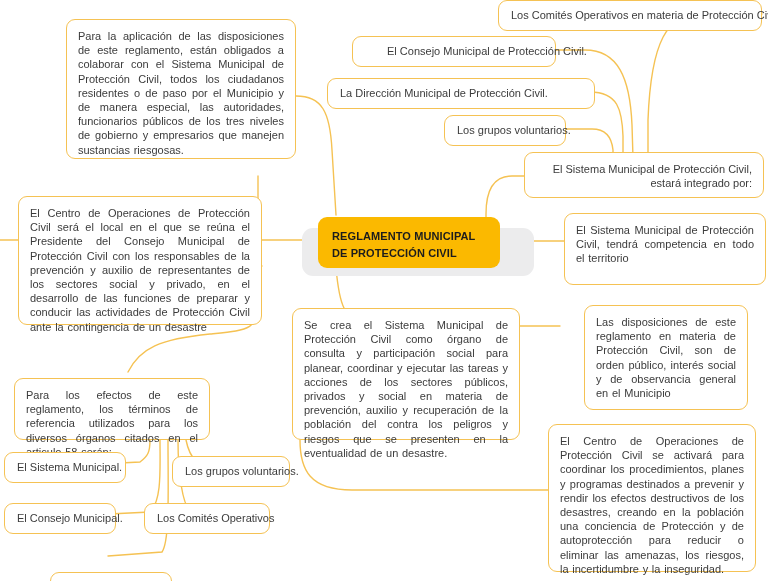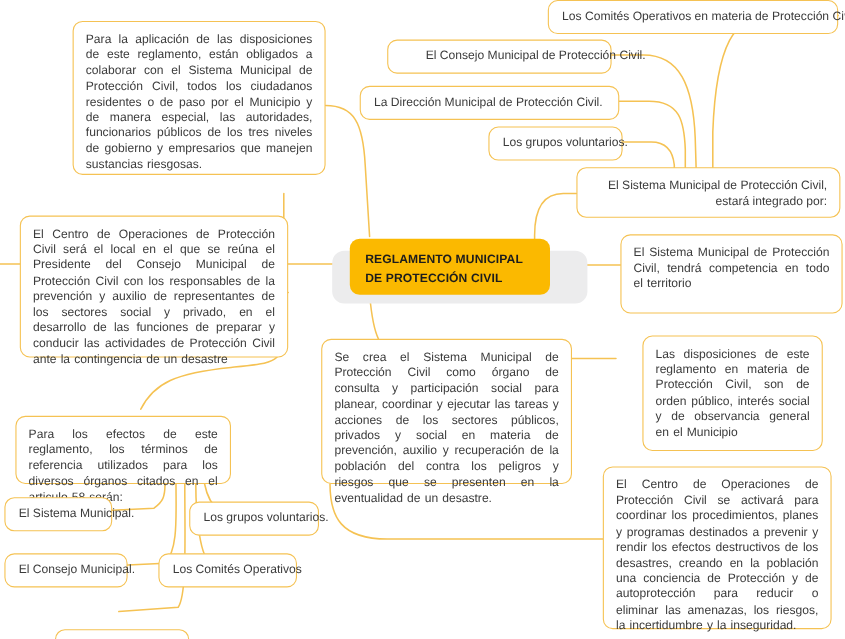--- a/index.html
+++ b/index.html
@@ -113,39 +113,39 @@
 
   <div class="center-shadow" style="left:302px; top:228px; width:232px; height:48px;"></div>
   <div class="center-node" style="left:318px; top:217px; width:182px; height:51px;">REGLAMENTO MUNICIPAL DE PROTECCIÓN CIVIL</div>
 
   <div class="node wide-just" style="left:66px; top:19px; width:230px; height:140px;">Para la aplicación de las disposiciones de este reglamento, están obligados a colaborar con el Sistema Municipal de Protección Civil, todos los ciudadanos residentes o de paso por el Municipio y de manera especial, las autoridades, funcionarios públicos de los tres niveles de gobierno y empresarios que manejen sustancias riesgosas.</div>
 
   <div class="node plain" style="left:498px; top:0px; width:264px;">Los Comités Operativos en materia de Protección Civil.</div>
 
   <div class="node plain" style="left:352px; top:36px; width:204px;padding-left:34px;">El Consejo Municipal de Protección Civil.</div>
 
-  <div class="node plain" style="left:327px; top:78px; width:236px;">La Dirección Municipal de Protección Civil.</div>
+  <div class="node plain" style="left:327px; top:78px; width:268px;">La Dirección Municipal de Protección Civil.</div>
 
   <div class="node plain" style="left:444px; top:115px; width:122px;">Los grupos voluntarios.</div>
 
   <div class="node" style="left:524px; top:152px; width:240px; height:46px; text-align:right;">El Sistema Municipal de Protección Civil, estará integrado por:</div>
 
   <div class="node wide-just" style="left:564px; top:213px; width:202px; height:72px;">El Sistema Municipal de Protección Civil, tendrá competencia en todo el territorio</div>
 
   <div class="node wide-just" style="left:18px; top:196px; width:244px; height:129px;">El Centro de Operaciones de Protección Civil será el local en el que se reúna el Presidente del Consejo Municipal de Protección Civil con los responsables de la prevención y auxilio de representantes de los sectores social y privado, en el desarrollo de las funciones de preparar y conducir las actividades de Protección Civil ante la contingencia de un desastre</div>
 
   <div class="node wide-just" style="left:292px; top:308px; width:228px; height:132px;">Se crea el Sistema Municipal de Protección Civil como órgano de consulta y participación social para planear, coordinar y ejecutar las tareas y acciones de los sectores públicos, privados y social en materia de prevención, auxilio y recuperación de la población del contra los peligros y riesgos que se presenten en la eventualidad de un desastre.</div>
 
   <div class="node wide-just" style="left:584px; top:305px; width:164px; height:105px;">Las disposiciones de este reglamento en materia de Protección Civil, son de orden público, interés social y de observancia general en el Municipio</div>
 
   <div class="node wide-just" style="left:548px; top:424px; width:208px; height:148px;">El Centro de Operaciones de Protección Civil se activará para coordinar los procedimientos, planes y programas destinados a prevenir y rendir los efectos destructivos de los desastres, creando en la población una conciencia de Protección y de autoprotección para reducir o eliminar las amenazas, los riesgos, la incertidumbre y la inseguridad.</div>
 
   <div class="node wide-just" style="left:14px; top:378px; width:196px; height:62px;">Para los efectos de este reglamento, los términos de referencia utilizados para los diversos órganos citados en el articulo 58 serán:</div>
 
-  <div class="node plain" style="left:4px; top:452px; width:98px;">El Sistema Municipal.</div>
+  <div class="node plain" style="left:4px; top:452px; width:122px;">El Sistema Municipal.</div>
 
   <div class="node plain" style="left:172px; top:456px; width:118px;">Los grupos voluntarios.</div>
 
   <div class="node plain" style="left:4px; top:503px; width:112px;">El Consejo Municipal.</div>
 
   <div class="node plain" style="left:144px; top:503px; width:126px;">Los Comités Operativos</div>
 
   <div class="node plain" style="left:50px; top:572px; width:122px;">La Dirección Municipal.</div>
 
 </div>

